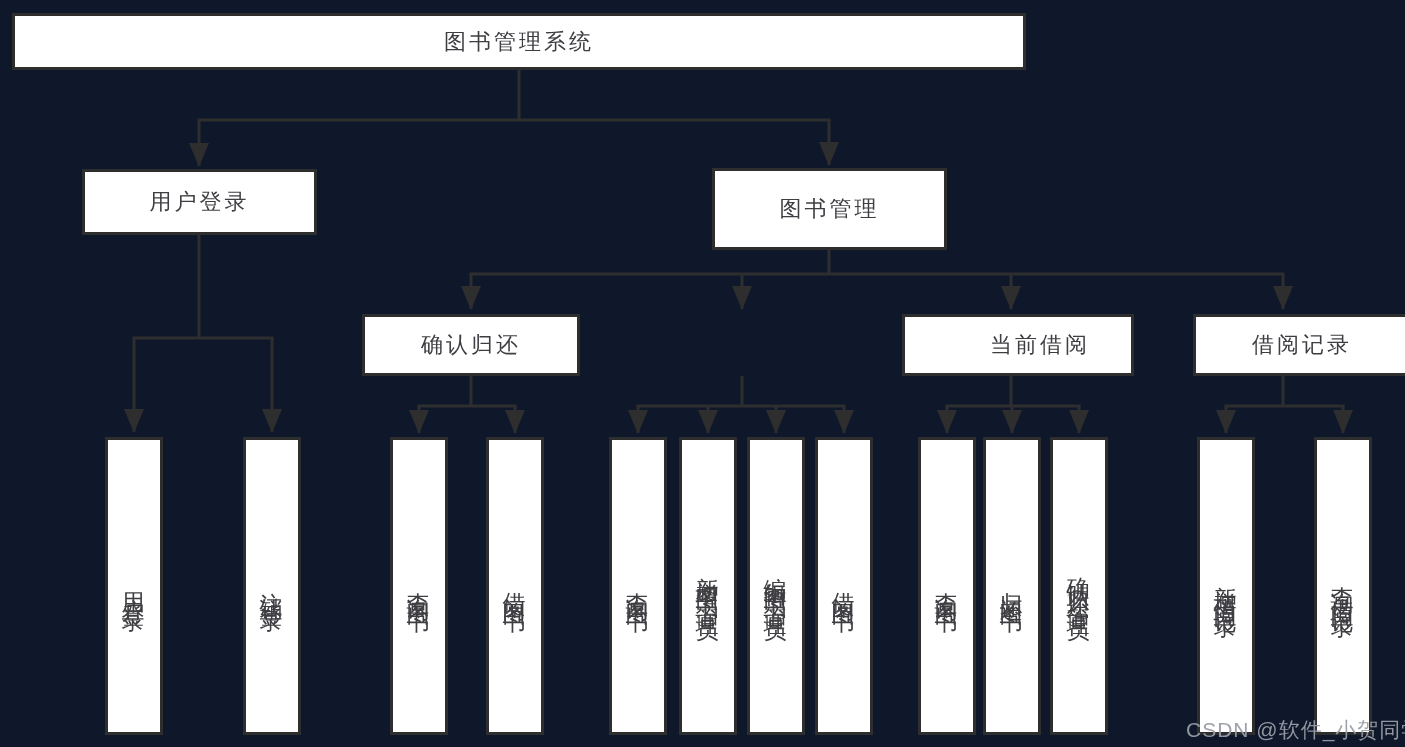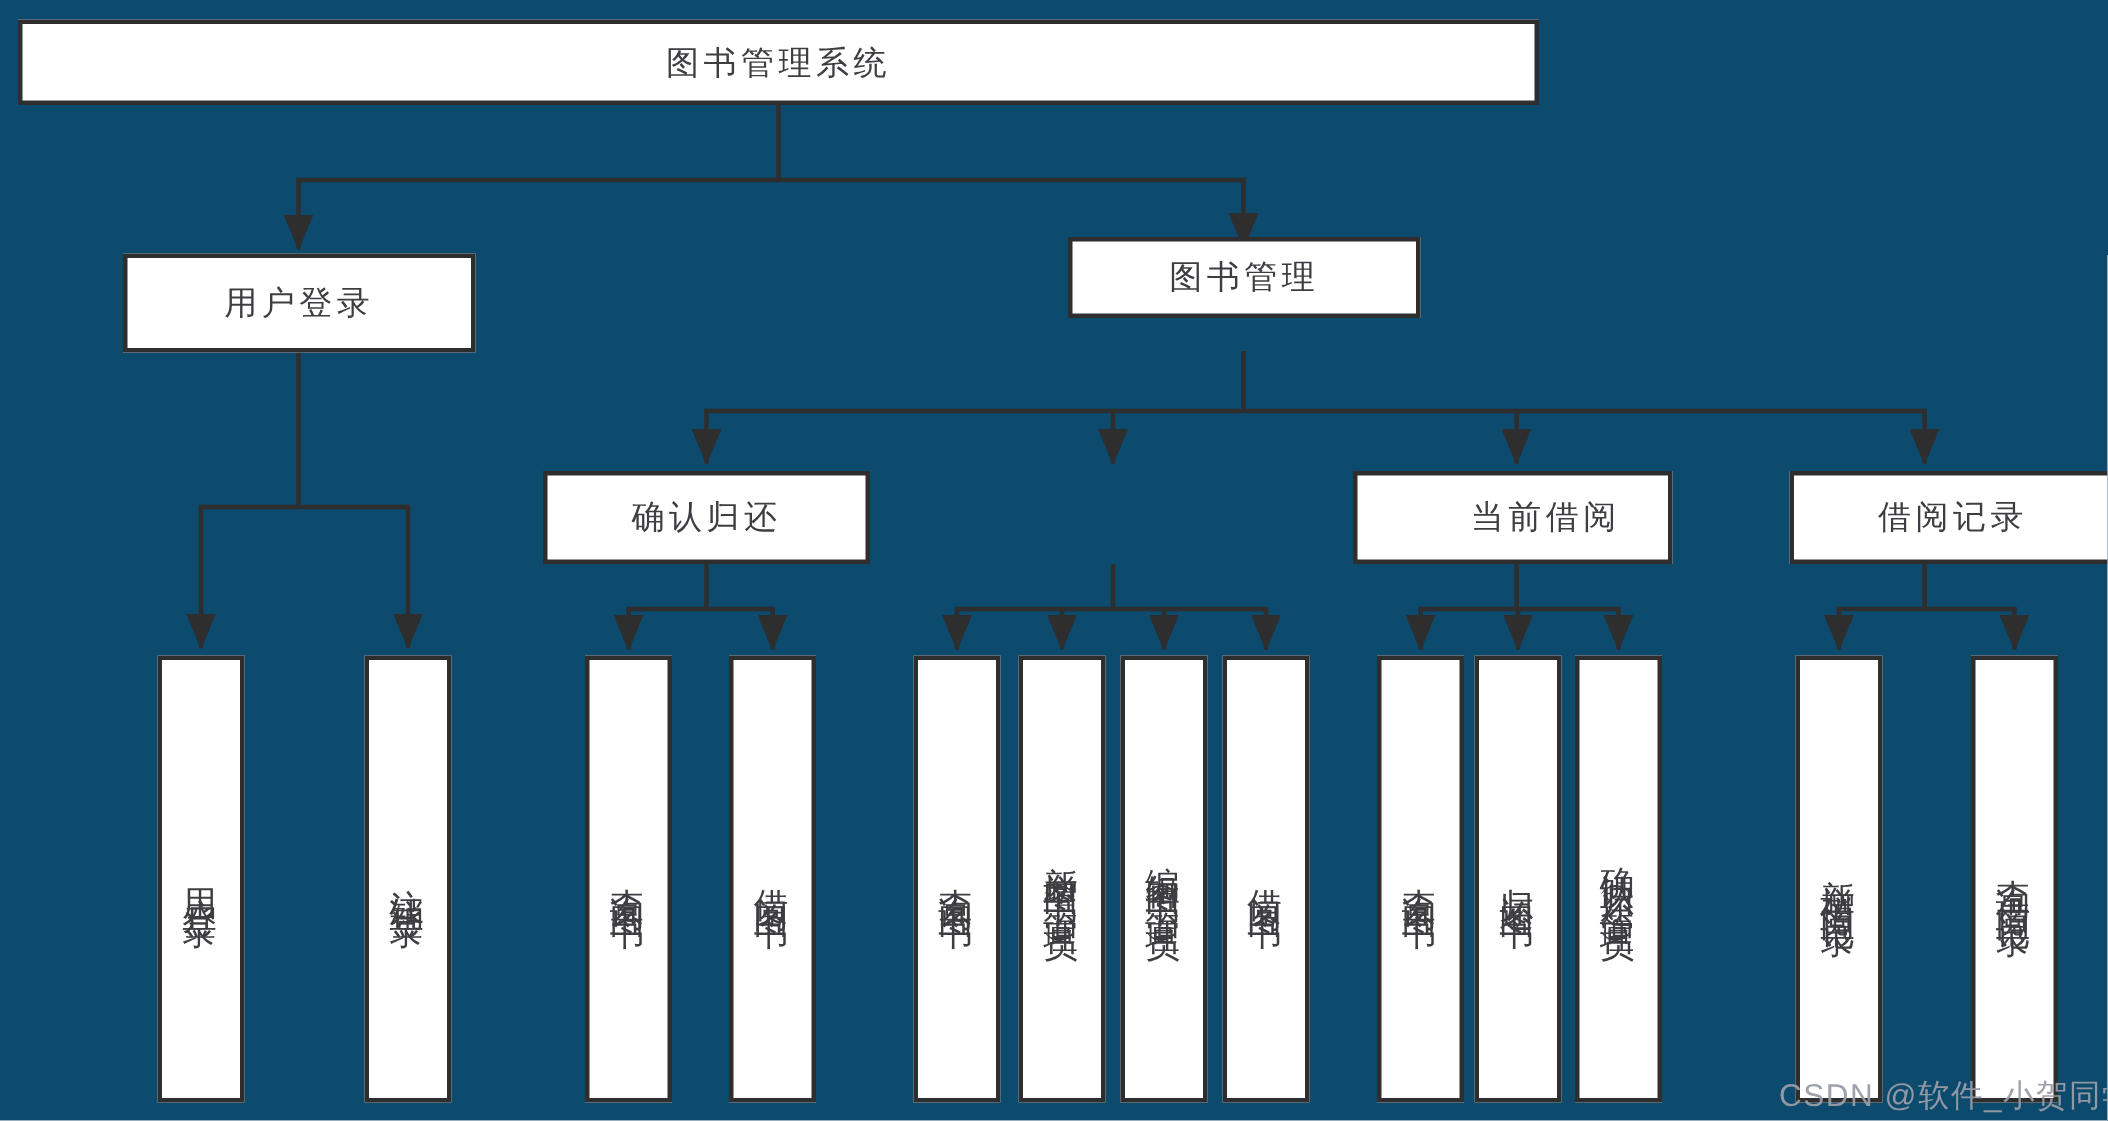--- a/index.html
+++ b/index.html
@@ -1,20 +1,20 @@
 <!DOCTYPE html>
 <html><head>
 <meta charset="utf-8">
 <style>
   html, body { margin: 0; padding: 0; background: #ffffff; }
   .canvas {
     position: relative;
     width: 1405px;
     height: 747px;
-    background: #0c4a6e;
+    background: #0f172a;
     overflow: hidden;
     font-family: "Liberation Sans", "DejaVu Sans", sans-serif;
   }
   .connectors {
     position: absolute;
     left: 0; top: 0;
     width: 1405px; height: 747px;
   }
   .connectors line { stroke: #2e2e2e; stroke-width: 3; }
   .hbar { stroke-linecap: square; }
@@ -112,24 +112,24 @@
       <line x1="1283" y1="376" x2="1283" y2="407"></line>
       <line class="hbar" x1="1226" y1="406" x2="1343" y2="406"></line>
       <line x1="1226" y1="406" x2="1226" y2="433" marker-end="url(#arrow)"></line>
       <line x1="1343" y1="406" x2="1343" y2="433" marker-end="url(#arrow)"></line>
     </g>
   </svg>
 
   <div class="node" style="left:12px; top:13px; width:1014px; height:57px;">图书管理系统</div>
 
   <div class="node" style="left:82px; top:169px; width:235px; height:66px;">用户登录</div>
-  <div class="node" style="left:712px; top:158px; width:235px; height:54px;text-align:center;">图书管理</div>
+  <div class="node" style="left:712px; top:168px; width:235px; height:82px;text-align:center;">图书管理</div>
 
   <div class="node" style="left:362px; top:314px; width:218px; height:62px;">确认归还</div>
-  <div class="node" style="left:902px; top:314px; width:213px; height:62px;padding-left:44px;">当前借阅</div>
+  <div class="node" style="left:902px; top:314px; width:232px; height:62px;padding-left:44px;">当前借阅</div>
   <div class="node" style="left:1174px; top:314px; width:218px; height:62px;margin-left:19px;">借阅记录</div>
 
   <div class="node leaf" style="left:105px; top:437px; width:58px; height:298px;">用户登录</div>
   <div class="node leaf" style="left:243px; top:437px; width:58px; height:298px;">注销登录</div>
 
   <div class="node leaf" style="left:390px; top:437px; width:58px; height:298px;">查询图书</div>
   <div class="node leaf" style="left:486px; top:437px; width:58px; height:298px;">借阅图书</div>
 
   <div class="node leaf" style="left:609px; top:437px; width:58px; height:298px;">查询图书</div>
   <div class="node leaf" style="left:679px; top:437px; width:58px; height:298px;">新增图书（管理员）</div>

